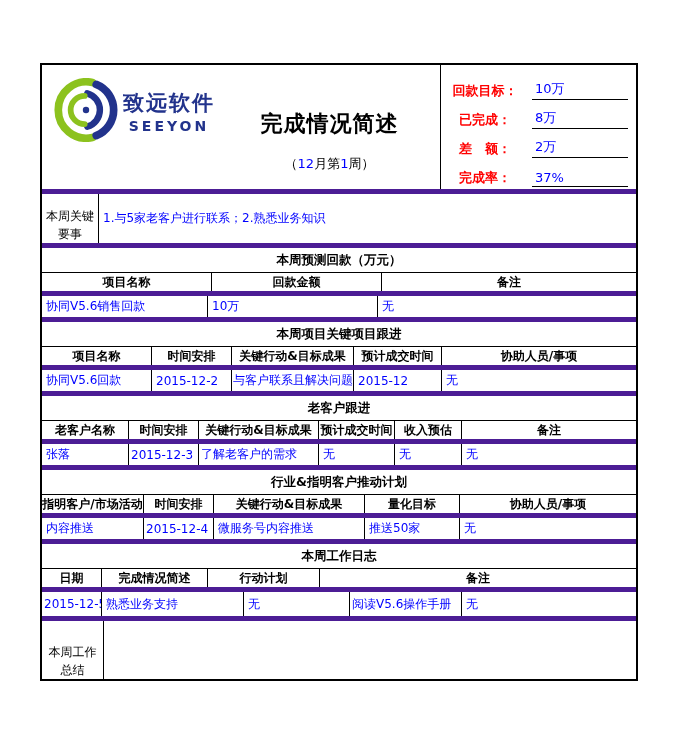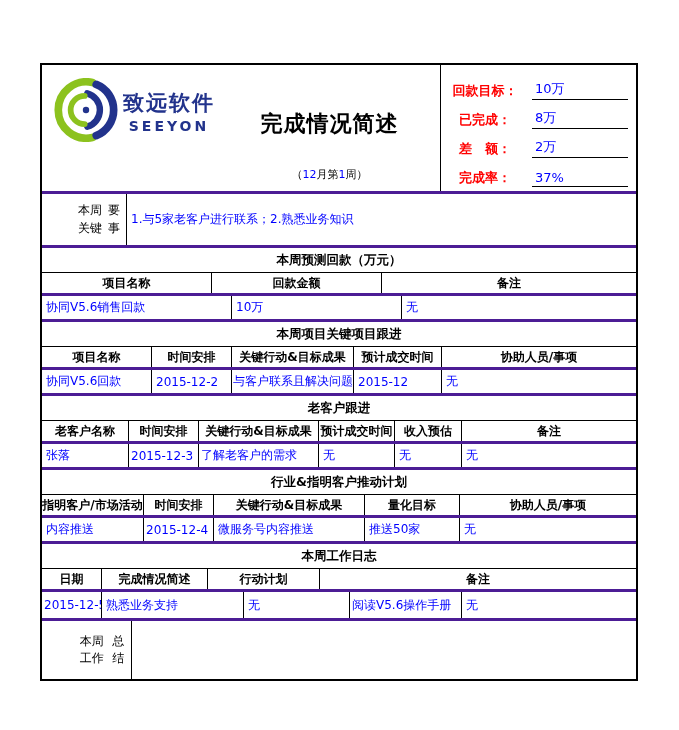--- a/index.html
+++ b/index.html
@@ -1,46 +1,46 @@
 <!DOCTYPE html>
 <html><head>
 <meta charset="utf-8">
 <style>
   html,body{margin:0;padding:0;background:#fff;}
   .page{position:relative;width:679px;height:730px;background:#fff;overflow:hidden;
         font-family:"DejaVu Sans","Liberation Sans",sans-serif;color:#000;}
   .tbl{position:absolute;left:40px;top:63px;width:598px;border:2px solid #000;
        background:#fff;box-sizing:border-box;}
-  .row{display:flex;border-bottom:3px solid #4c1d95;align-items:stretch;box-sizing:border-box;}
+  .row{display:flex;border-bottom:5px solid #4c1d95;align-items:stretch;box-sizing:border-box;}
   .row.last{border-bottom:none;}
   .c{border-right:1px solid #000;box-sizing:border-box;display:flex;align-items:center;
      overflow:hidden;padding:0 4px;font-size:12px;white-space:nowrap;}
   .c:last-child{border-right:none;}
   .hd{justify-content:center;font-weight:bold;text-align:center;}
   .dt{color:#0000FF;}
   .ttl{height:24px;justify-content:center;align-items:center;display:flex;
        font-weight:bold;font-size:12.5px;border-bottom:1px solid #000;}
   .h-info{height:37px;}
   .h-key{height:54px;}
   .h-hdr{height:23px;}
   .h-dat{height:26px;}
   .h-log{height:29px;}
   .h-sum{height:58px;}
-  .lbl2{flex-direction:row;justify-content:flex-start;line-height:1.45;text-align:center;
-        white-space:normal;margin-left:28px;}
+  .lbl2{flex-direction:column;justify-content:flex-end;line-height:1.45;text-align:center;
+        white-space:normal;}
   
   .h-top{height:129px;}
   .head-left{flex:1;position:relative;border-right:1px solid #000;padding:0;display:block;}
   .logo-block{position:absolute;left:12px;top:13px;display:flex;}
   .logo-txt{margin-left:5px;margin-top:11px;text-align:center;color:#22338C;}
   .brand-cn{font-size:21px;font-weight:bold;letter-spacing:2px;}
   .brand-en{font-size:14px;font-weight:bold;letter-spacing:3px;margin-top:1px;}
   .title-block{position:absolute;left:185px;right:8px;top:44px;text-align:center;}
   .main-title{font-size:22px;font-weight:bold;letter-spacing:1px;}
-  .subtitle{font-size:11px;margin-top:28px;}
+  .subtitle{font-size:13px;margin-top:16px;}
   .subtitle .num{color:#0000FF;}
   
   .stats{width:195px;box-sizing:border-box;padding:9px 8px 0 2px;display:block;}
   .stat-row{display:flex;height:29px;align-items:flex-end;padding-bottom:3px;box-sizing:border-box;}
   .stat-label{width:84px;text-align:center;color:#FF0000;font-weight:bold;font-size:13px;}
   .stat-value{flex:1;margin-left:5px;border-bottom:1px solid #000;color:#0000FF;
               font-size:13px;padding:0 0 1px 3px;}
 </style>
 </head>
 <body>
@@ -97,21 +97,21 @@
       <div class="c dt" style="flex:1">1.与5家老客户进行联系；2.熟悉业务知识</div>
     </div>
 
     <div class="ttl">本周预测回款（万元）</div>
     <div class="row h-hdr">
       <div class="c hd" style="width:170px">项目名称</div>
       <div class="c hd" style="width:170px">回款金额</div>
       <div class="c hd" style="flex:1">备注</div>
     </div>
     <div class="row h-dat">
-      <div class="c dt" style="width:190px">协同V5.6销售回款</div>
+      <div class="c dt" style="width:166px">协同V5.6销售回款</div>
       <div class="c dt" style="width:170px">10万</div>
       <div class="c dt" style="flex:1">无</div>
     </div>
 
     <div class="ttl">本周项目关键项目跟进</div>
     <div class="row h-hdr">
       <div class="c hd" style="width:110px">项目名称</div>
       <div class="c hd" style="width:80px">时间安排</div>
       <div class="c hd" style="width:122px">关键行动&amp;目标成果</div>
       <div class="c hd" style="width:88px">预计成交时间</div>

